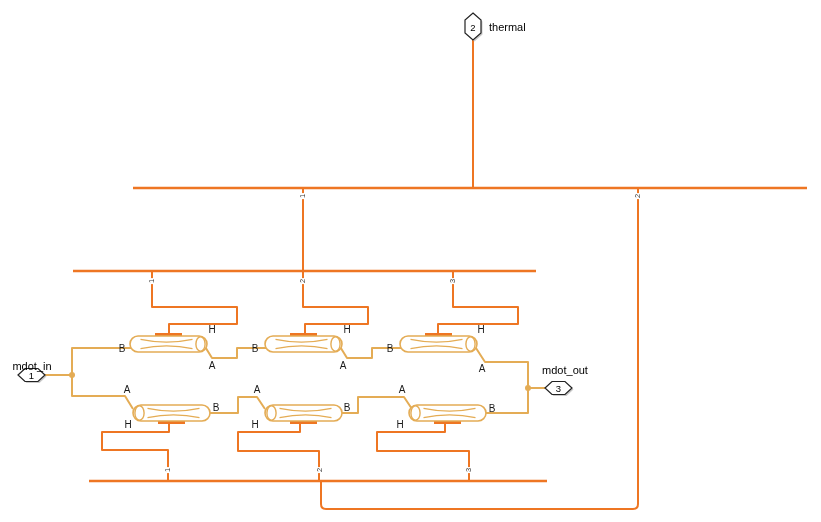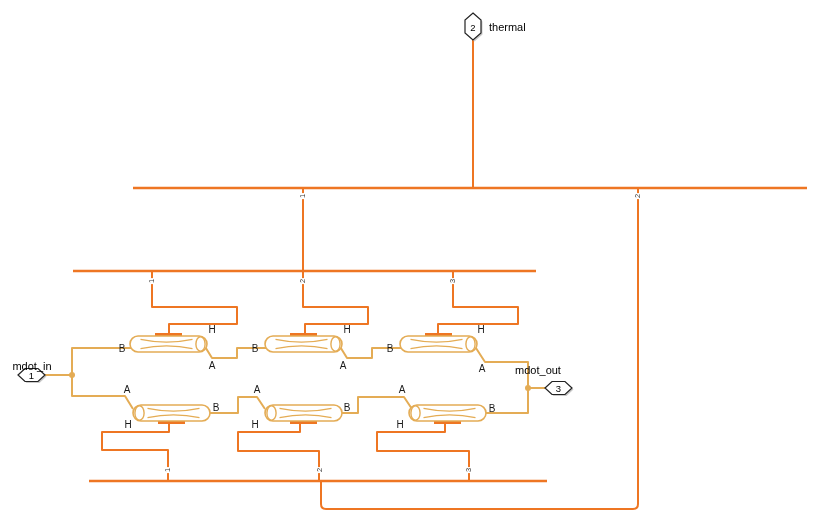--- a/index.html
+++ b/index.html
@@ -87,21 +87,21 @@
     </g>
     <g>
       <polygon points="546.5,389.5 553.5,383 566.5,383 573.5,389.5 566.5,396 553.5,396" fill="#c9c9c9" stroke="none"></polygon>
       <polygon points="545,388 552,381.5 565,381.5 572,388 565,394.5 552,394.5" fill="#ffffff" stroke="#222222" stroke-width="1.2"></polygon>
       <text x="558.5" y="391.5" text-anchor="middle" font-size="9.5" fill="#000">3</text>
     </g>
   </svg>
 
   <div class="port-name left-anchor" style="left:489px;top:27px">thermal</div>
   <div class="port-name" style="left:32px;top:366px">mdot_in</div>
-  <div class="port-name" style="left:538px;top:370px">mdot_out</div>
+  <div class="port-name" style="left:565px;top:370px">mdot_out</div>
 
 <div class="pin-label" style="left: 122px; top: 349px;">B</div>
     <div class="pin-label" style="left: 212px; top: 330px;">H</div>
     <div class="pin-label" style="left: 212px; top: 366px;">A</div>
     <div class="pin-label" style="left: 255px; top: 349px;">B</div>
     <div class="pin-label" style="left: 347px; top: 330px;">H</div>
     <div class="pin-label" style="left: 343px; top: 366px;">A</div>
     <div class="pin-label" style="left: 390px; top: 349px;">B</div>
     <div class="pin-label" style="left: 481px; top: 330px;">H</div>
     <div class="pin-label" style="left: 482px; top: 369px;">A</div>

